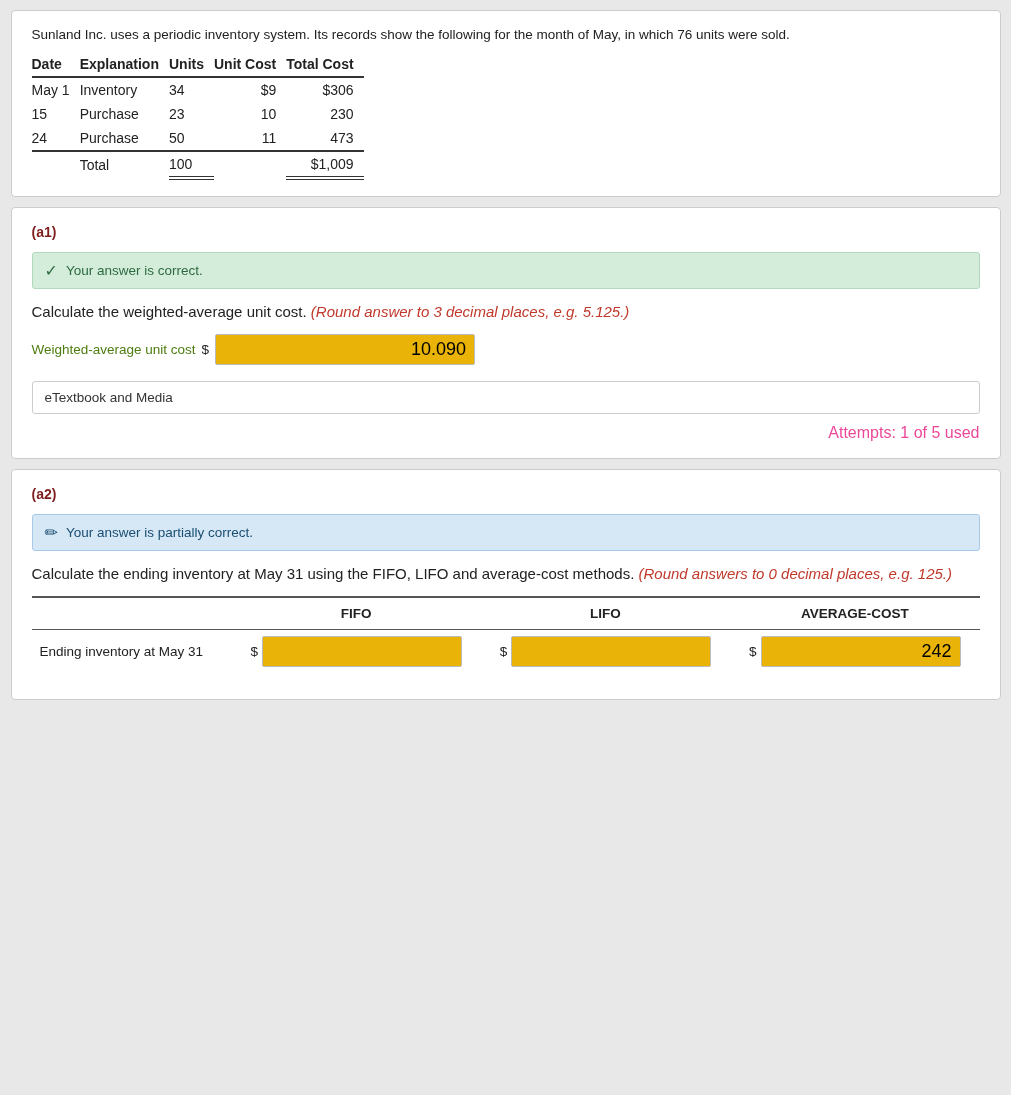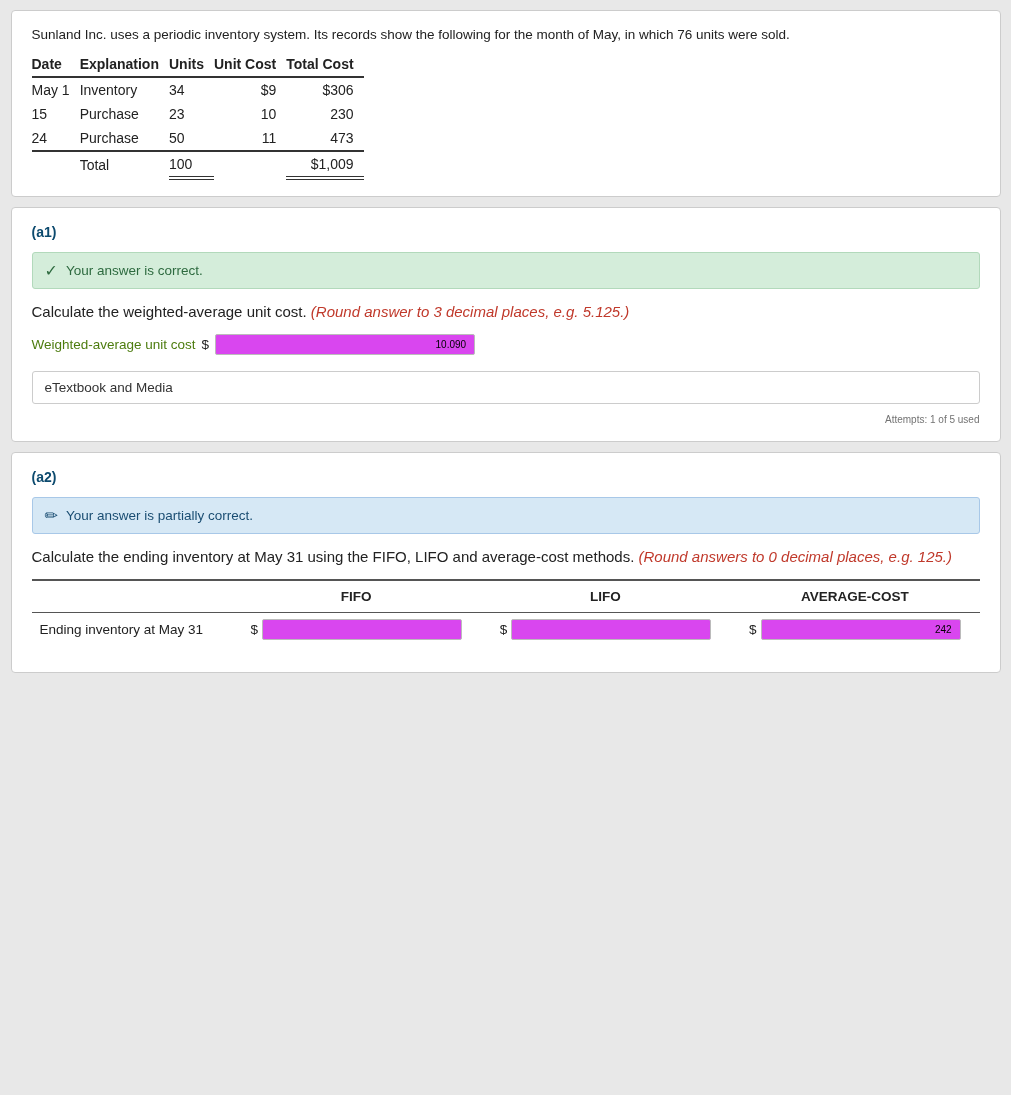--- a/index.html
+++ b/index.html
@@ -55,21 +55,21 @@
     }
     .row-total td {
       border-top: 2px solid #333;
       font-weight: normal;
     }
 
     
     .section-label {
       font-size: 14px;
       font-weight: bold;
-      color: #0c4a6e;
+      color: #7f1d1d;
       margin-bottom: 12px;
     }
 
     
     .answer-banner-correct {
       background: #d4edda;
       border: 1px solid #b2d9bb;
       border-radius: 3px;
       padding: 8px 12px;
       display: flex;
@@ -117,44 +117,44 @@
       font-size: 13.5px;
       color: #4d7c0f;
     }
     .dollar-sign {
       font-size: 13.5px;
     }
     .text-input {
       border: 1px solid #bbb;
       border-radius: 2px;
       padding: 4px 8px;
-      font-size: 10px;
+      font-size: 18px;
       width: 220px;
       text-align: right;
-      background: #d946ef;
+      background: #eab308;
     }
     .text-input-wide {
       width: 260px;
     }
 
     
     .etextbook-bar {
       border: 1px solid #ccc;
       border-radius: 3px;
       padding: 8px 12px;
       font-size: 13.5px;
       color: #333;
       margin-bottom: 10px;
     }
 
     
     .attempts-row {
       text-align: right;
-      font-size: 10px;
-      color: #737373;
+      font-size: 16px;
+      color: #ec4899;
     }
 
     
     .method-table {
       width: 100%;
       border-collapse: collapse;
       margin-bottom: 10px;
     }
     .method-table thead tr {
       border-top: 2px solid #555;

